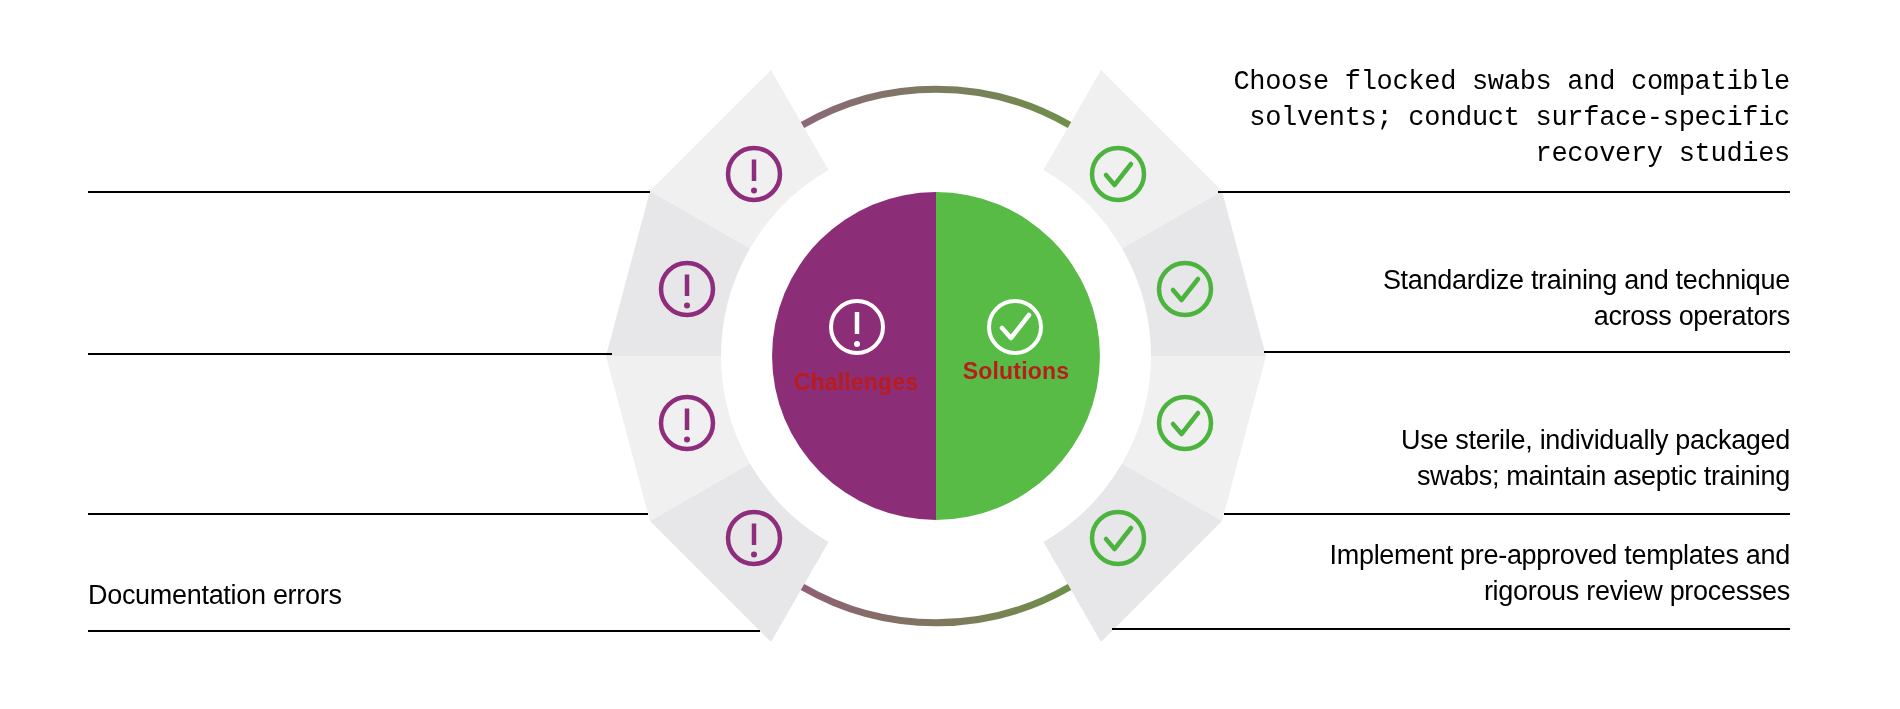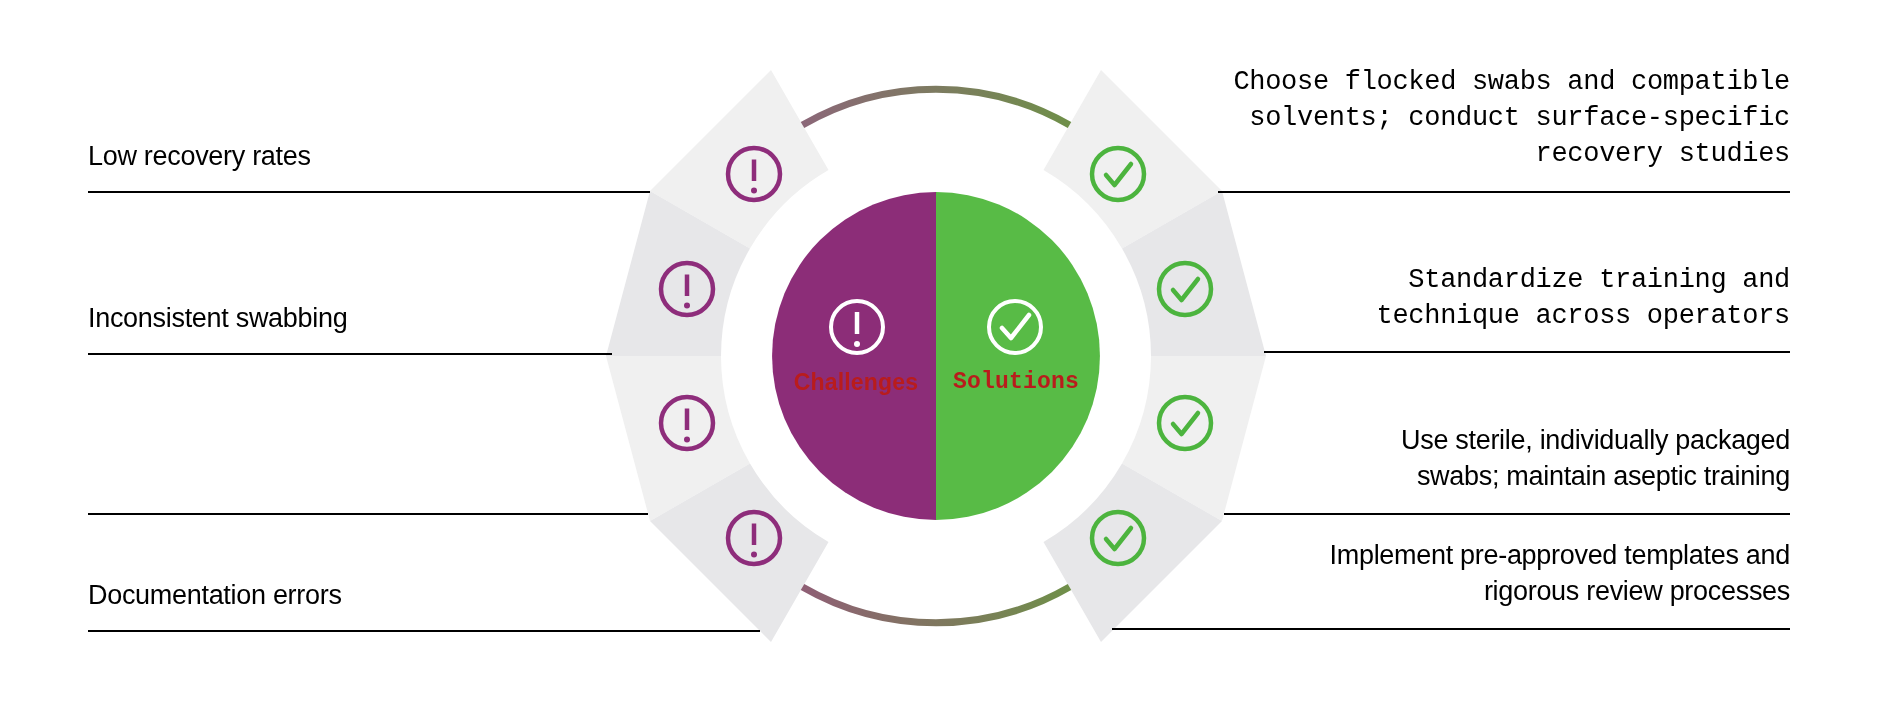--- a/index.html
+++ b/index.html
@@ -54,21 +54,21 @@
   .rule-l4 { left: 88px;  top: 630px; width: 672px; }
   .rule-r1 { left: 1218px; top: 191px; width: 572px; }
   .rule-r2 { left: 1264px; top: 351px; width: 526px; }
   .rule-r3 { left: 1224px; top: 513px; width: 566px; }
   .rule-r4 { left: 1112px; top: 628px; width: 678px; }
   .ch-0 { bottom: 537px; }
   .ch-1 { bottom: 375px; }
   .ch-2 { bottom: 215px; }
   .ch-3 { bottom: 98px; }
   .so-0 { bottom: 537px; }
-  .so-1 { bottom: 375px; font-family: Liberation Mono, monospace; }
+  .so-1 { bottom: 375px; }
   .so-2 { bottom: 215px; }
   .so-3 { bottom: 100px; }
 </style>
 </head>
 <body>
 
 <div class="canvas">
 
   <svg class="wheel-svg" width="1900" height="709" viewBox="0 0 1900 709">
     <defs>
@@ -142,24 +142,22 @@
       <circle cx="1185" cy="423" r="26" fill="none" stroke-width="4.5"></circle>
       <path d="M 1173 424 L 1181.5 434 L 1198 413" fill="none" stroke-width="4.5" stroke-linecap="round" stroke-linejoin="round"></path>
     </g>
     <g stroke="#4CB43E">
       <circle cx="1118" cy="538" r="26" fill="none" stroke-width="4.5"></circle>
       <path d="M 1106 539 L 1114.5 549 L 1131 528" fill="none" stroke-width="4.5" stroke-linecap="round" stroke-linejoin="round"></path>
     </g>
   </svg>
 
   <div class="center-label" style="left:856px; top:369px;">Challenges</div>
-  <div class="center-label" style="left:1016px; top:369px;font-family:Liberation Mono, monospace;">Solutions</div>
+  <div class="center-label" style="left:1016px; top:358px;">Solutions</div>
 
-  <div class="challenge-label ch-0">Low recovery rates</div>
-  <div class="challenge-label ch-1">Inconsistent swabbing</div>
   <div class="challenge-label ch-3">Documentation errors</div>
 
   <div class="solution-text sol-0 so-0">Choose flocked swabs and compatible solvents; conduct surface-specific recovery studies</div>
   <div class="solution-text sol-1 so-1">Standardize training and technique across operators</div>
   <div class="solution-text sol-2 so-2">Use sterile, individually packaged swabs; maintain aseptic training</div>
   <div class="solution-text sol-3 so-3">Implement pre-approved templates and rigorous review processes</div>
 
   <div class="rule rule-l1"></div>
   <div class="rule rule-l2"></div>
   <div class="rule rule-l3"></div>

